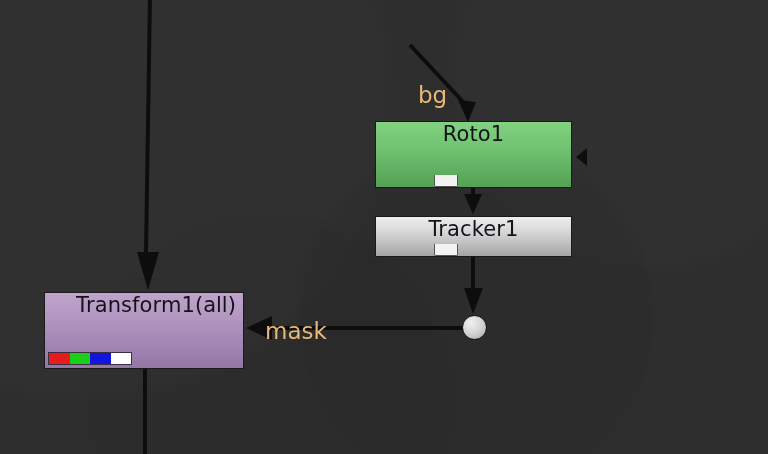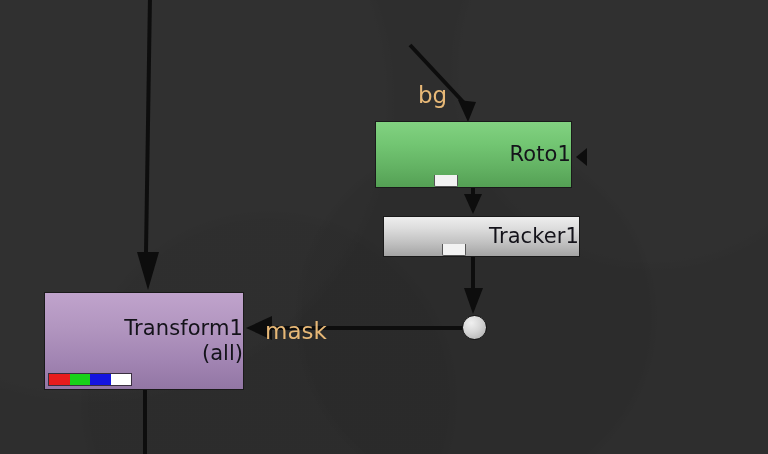--- a/index.html
+++ b/index.html
@@ -34,22 +34,22 @@
     height: 454px;
     pointer-events: none;
   }
 
   
   .node {
     position: absolute;
     box-sizing: border-box;
     border: 1px solid #1a1a1a;
     display: flex;
-    flex-direction: column;
-    align-items: flex-end;
+    flex-direction: row;
+    align-items: flex-start;
     justify-content: center;
     overflow: visible;
   }
   .node-label {
     color: #14131a;
     font-size: 21px;
     line-height: 25px;
     letter-spacing: 0.1px;
     white-space: nowrap;
     text-align: center;
@@ -68,27 +68,26 @@
     width: 197px;
     height: 67px;
     background: linear-gradient(to bottom, #82d281 0%, #72c572 35%, #63b263 70%, #54a054 100%);
   }
   #node-tracker1 {
     left: 375px;
     top: 216px;
     width: 197px;
     height: 41px;
     background: linear-gradient(to bottom, #eeeeee 0%, #dcdcdc 30%, #c2c2c2 65%, #a4a4a4 100%);
-    margin-left: 8px;
   }
   #node-transform1 {
     left: 44px;
     top: 292px;
     width: 200px;
-    height: 98px;
+    height: 77px;
     background: linear-gradient(to bottom, #c0a3cc 0%, #b296c0 35%, #a184b2 72%, #9276a4 100%);
     padding-left: 24px;
   }
 
   
   .stamp-marker {
     position: absolute;
     width: 22px;
     height: 11px;
     background: #f2f2f2;

